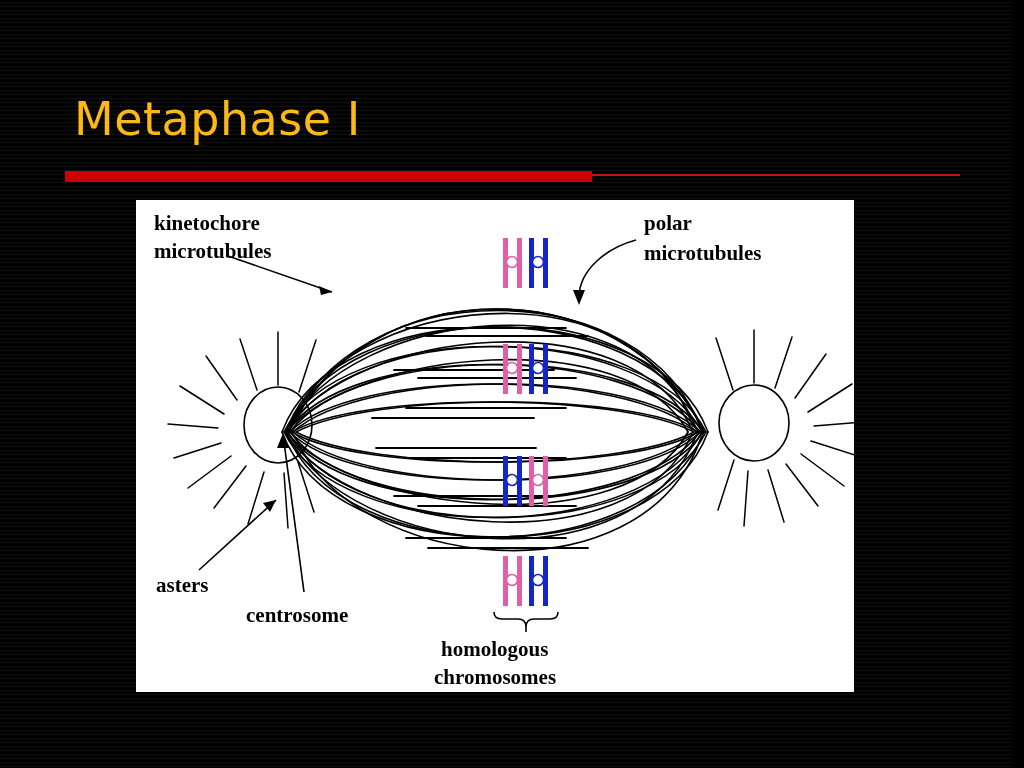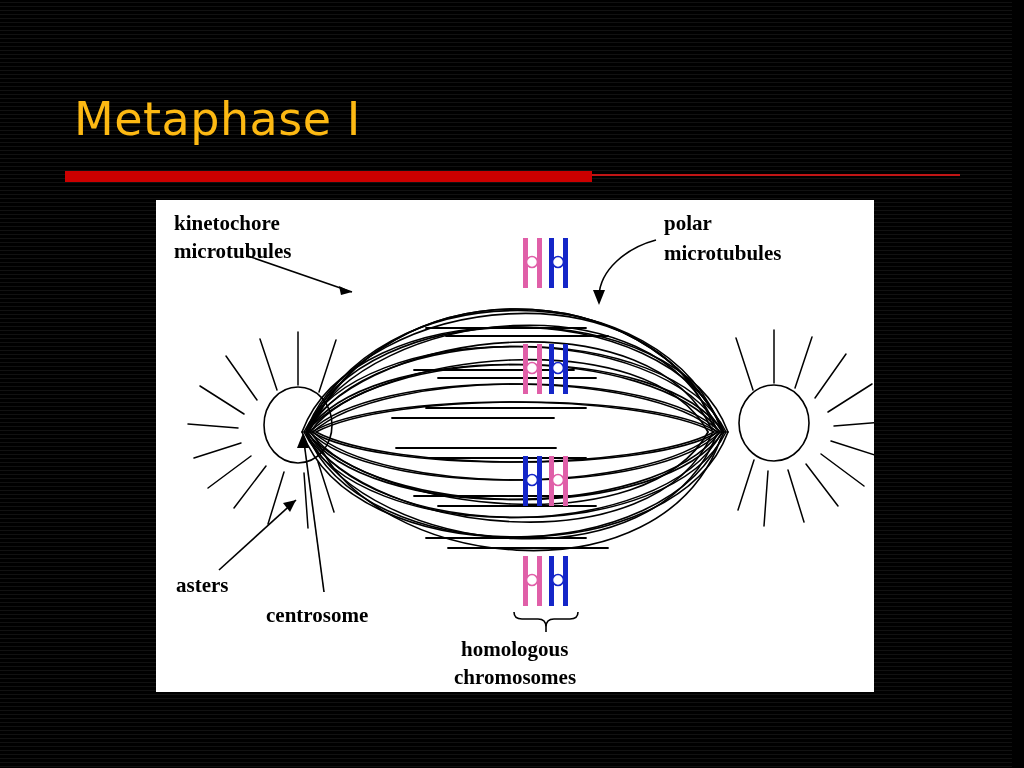--- a/index.html
+++ b/index.html
@@ -61,21 +61,21 @@
     left: 527px;
     top: 4px;
     width: 368px;
     height: 2px;
     background: #C01515;
   }
 
   
   #diagram-panel {
     position: absolute;
-    left: 156px;
+    left: 136px;
     top: 200px;
     width: 718px;
     height: 492px;
     background: #FFFFFF;
   }
   #diagram-svg {
     display: block;
     width: 718px;
     height: 492px;
   }

